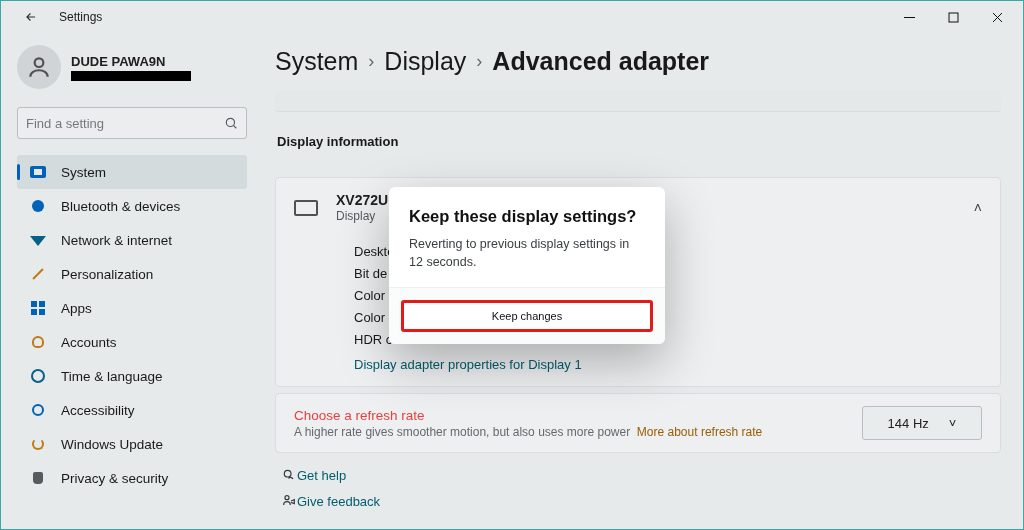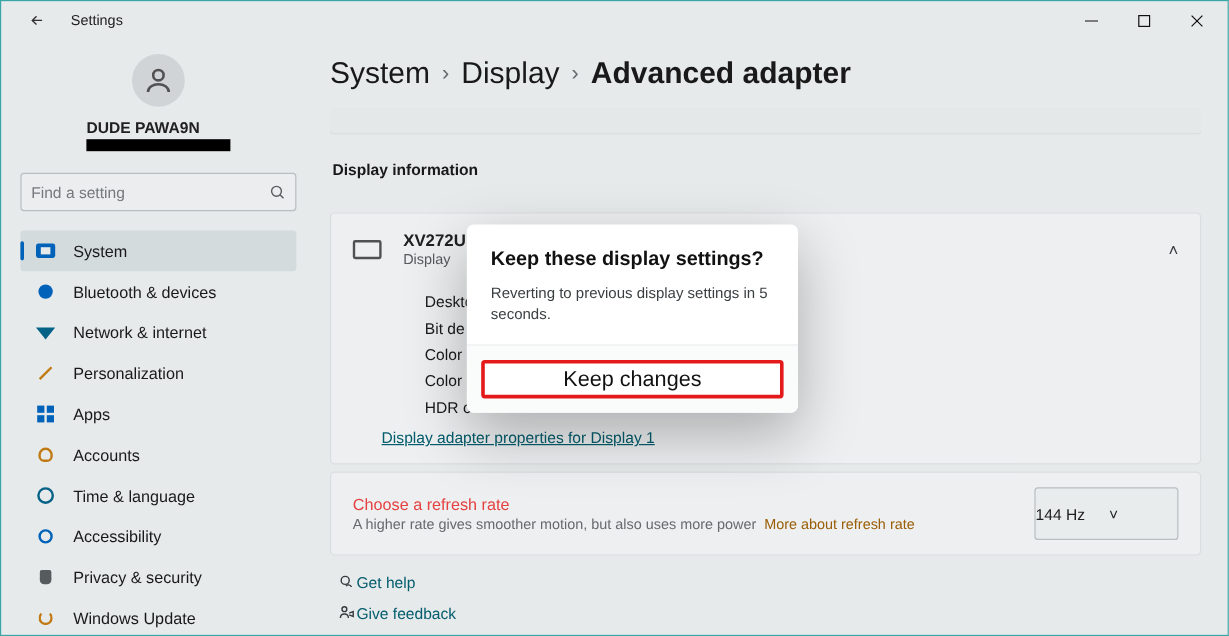--- a/index.html
+++ b/index.html
@@ -11,21 +11,21 @@
   .titlebar { display:flex; align-items:center; height:32px; padding:0 4px 0 8px; }
   .back-btn, .win-btn { width:44px; height:28px; display:flex; align-items:center; justify-content:center; color:#333; }
   .win-btns { margin-left:auto; display:flex; }
   .title-text { margin-left:6px; font-size:12px; color:#222; }
 
   
   .app { display:flex; height:calc(530px - 32px); }
 
   
   .sidebar { width:256px; padding:12px 10px 0 16px; }
-  .profile { display:flex; align-items:center; gap:10px; margin-bottom:18px;flex-direction:column; }
+  .profile { display:flex; align-items:center; gap:10px; margin-bottom:18px; }
   .avatar { width:44px; height:44px; border-radius:50%; background:#d9dde0; display:flex; align-items:center; justify-content:center; }
   .avatar svg { width:26px; height:26px; stroke:#555; fill:none; stroke-width:2; }
   .uname { font-weight:600; font-size:13px; }
   .uemail { width:120px; height:10px; background:#000; margin-top:2px; }
 
   .searchbox { display:flex; align-items:center; height:32px; border:1px solid #c0c6c9; border-radius:3px; background:#f5f7f8; padding:0 8px; margin-bottom:16px; }
   .searchbox input { flex:1; border:0; outline:0; background:transparent; font-size:13px; color:#555; }
   .searchbox input::placeholder { color:#7a7f82; }
   .searchbox svg { width:14px; height:14px; stroke:#5a5f62; fill:none; stroke-width:2; }
 
@@ -58,39 +58,39 @@
   .section-h { font-size:13px; font-weight:600; color:#1b1b1b; margin:0 0 28px 2px; }
   .card { border:1px solid #e3e7e9; background:#f7f9fa; border-radius:4px; padding:14px 18px; margin-bottom:6px; }
   .card.display { display:block; }
   .disp-hdr { display:flex; align-items:center; gap:18px; }
   .mon-ico { width:24px;height:16px;border:2px solid #555;border-radius:2px; }
   .disp-name { font-weight:600; font-size:14px; }
   .disp-sub  { font-size:12px; color:#5a5f62; margin-top:1px; }
   .expand-ch { margin-left:auto; font-size:14px; color:#3a3f42; }
 
   .kvblock { margin:18px 0 6px 60px; font-size:13px; line-height:22px; color:#1b1b1b; }
-  .adapter-link { color:#056172; margin-left:24px; font-size:13px; cursor:pointer;text-decoration:underline; }
+  .adapter-link { color:#056172; margin-left:60px; font-size:13px; cursor:pointer; }
 
   .card.rate { display:flex; align-items:center; padding:12px 18px; }
   .rate-txt .t1 { font-size:13.5px; color:#ef4444; }
   .rate-txt .t2 { font-size:12px; color:#6a6f72; margin-top:2px; }
   .rate-txt .t2 a { color:#a16207; text-decoration:none; }
-  .rate-select { margin-left:auto; width:120px; height:44px; border:1px solid #c0c6c9; background:#f3f6f7; border-radius:3px; display:flex; align-items:center; gap:20px; font-size:13px; }
+  .rate-select { margin-left:auto; width:120px; height:34px; border:1px solid #c0c6c9; background:#f3f6f7; border-radius:3px; display:flex; align-items:center; justify-content:center; gap:20px; font-size:13px; }
 
   .help-row { display:flex; align-items:center; gap:0; color:#056172; font-size:13px; margin:14px 0 0 6px; }
   .help-row + .help-row { margin-top:10px; }
   .help-ico { width:16px; height:16px; stroke:#3a3f42; fill:none; stroke-width:1.8; }
 
   
   .dialog { position:absolute; z-index:10; left:388px; top:186px; width:276px; background:#fff; border-radius:6px; box-shadow:0 18px 50px rgba(0,0,0,.28); overflow:hidden; }
   .dlg-body { padding:20px 20px 16px; }
   .dlg-title { font-weight:600; font-size:16.5px; color:#111; margin-bottom:10px; }
   .dlg-msg { font-size:12.5px; color:#3a3f42; line-height:1.4; }
   .dlg-btns { display:flex; gap:8px; padding:12px; border-top:1px solid #eceff0; background:#fafbfb; }
-  .dlg-btn { flex:1; height:32px; border-radius:3px; font-size:18px; display:flex; align-items:center; justify-content:center; }
+  .dlg-btn { flex:1; height:32px; border-radius:3px; font-size:11px; display:flex; align-items:center; justify-content:center; }
   .dlg-btn.keep { border:3px solid #e41a1a; background:#fff; color:#111; }
   .dlg-btn.rev  { background:#1f6f7a; color:#fff; border:1px solid #1f6f7a; }
 </style>
 </head>
 <body>
 
 <div class="titlebar">
   <div class="back-btn">
     <svg width="14" height="14" viewBox="0 0 24 24" fill="none" stroke="currentColor" stroke-width="2">
         <path d="M19 12H5M11 18l-6-6 6-6"></path>
@@ -184,29 +184,29 @@
           <span>Time &amp; language</span>
         </li>
       <li>
           <span class="nav-ico">
             <span class="ico-acc"></span>
           </span>
           <span>Accessibility</span>
         </li>
       <li>
           <span class="nav-ico">
+            <span class="ico-upd"></span>
+          </span>
+          <span>Windows Update</span>
+        </li>
+      <li>
+          <span class="nav-ico">
             <span class="ico-priv"></span>
           </span>
           <span>Privacy &amp; security</span>
-        </li>
-      <li>
-          <span class="nav-ico">
-            <span class="ico-upd"></span>
-          </span>
-          <span>Windows Update</span>
         </li>
     </ul>
   </div>
 
   <div class="content">
     <div class="crumb">
       <span>System</span>
       <span class="chev">›</span>
       <span>Display</span>
       <span class="chev">›</span>
@@ -264,18 +264,18 @@
       <span>Give feedback</span>
     </div>
   </div>
 </div>
 
 <div class="dim-overlay"></div>
 
 <div class="dialog">
   <div class="dlg-body">
     <div class="dlg-title">Keep these display settings?</div>
-    <div class="dlg-msg">Reverting to previous display settings in 5 seconds.</div>
+    <div class="dlg-msg">Reverting to previous display settings in 12 seconds.</div>
   </div>
   <div class="dlg-btns">
     <div class="dlg-btn keep">Keep changes</div>
   </div>
 </div>
 
 </body></html>

